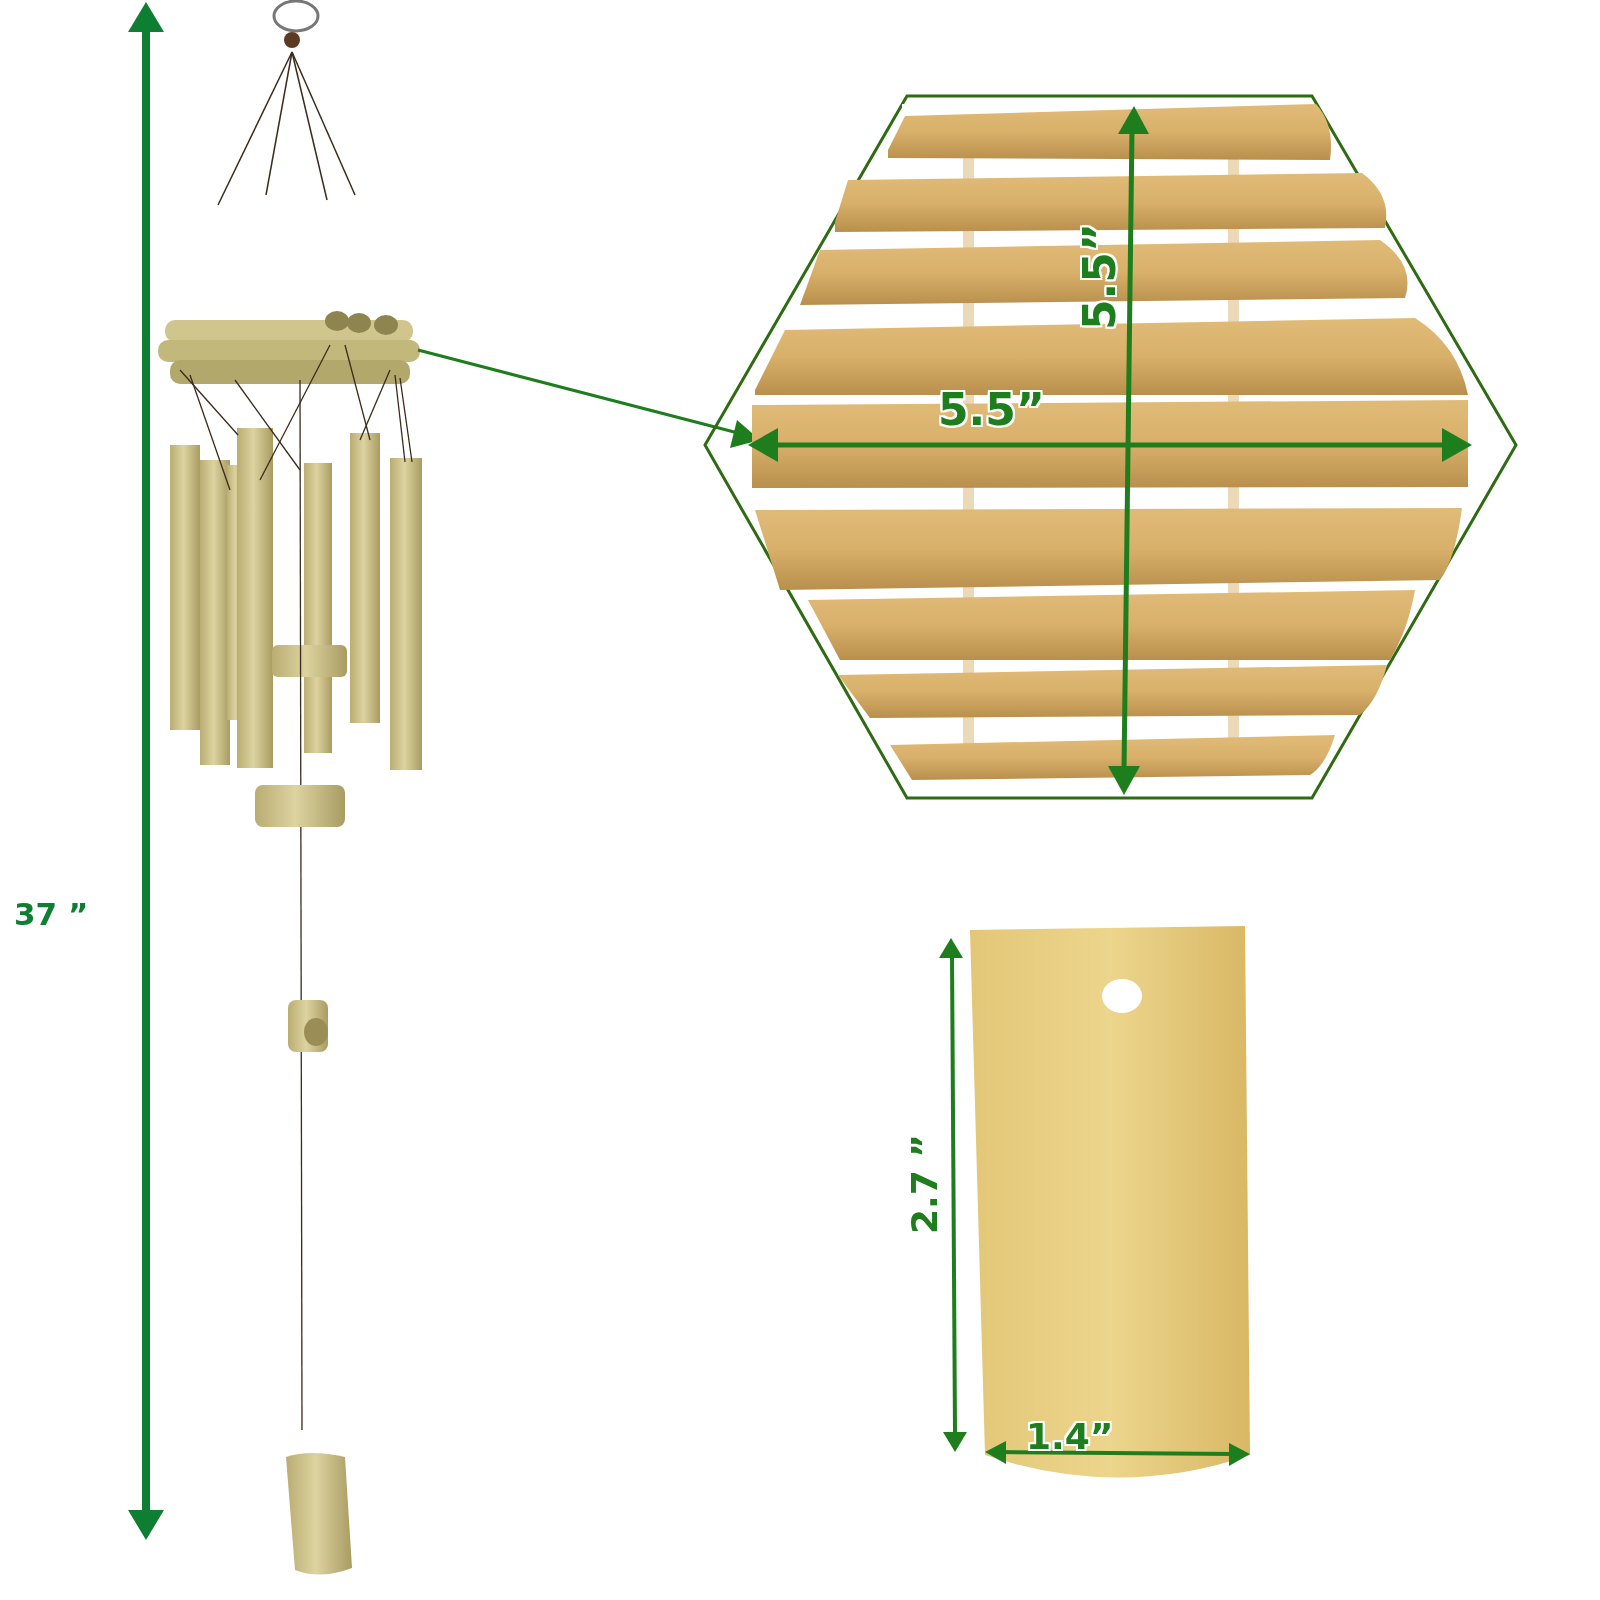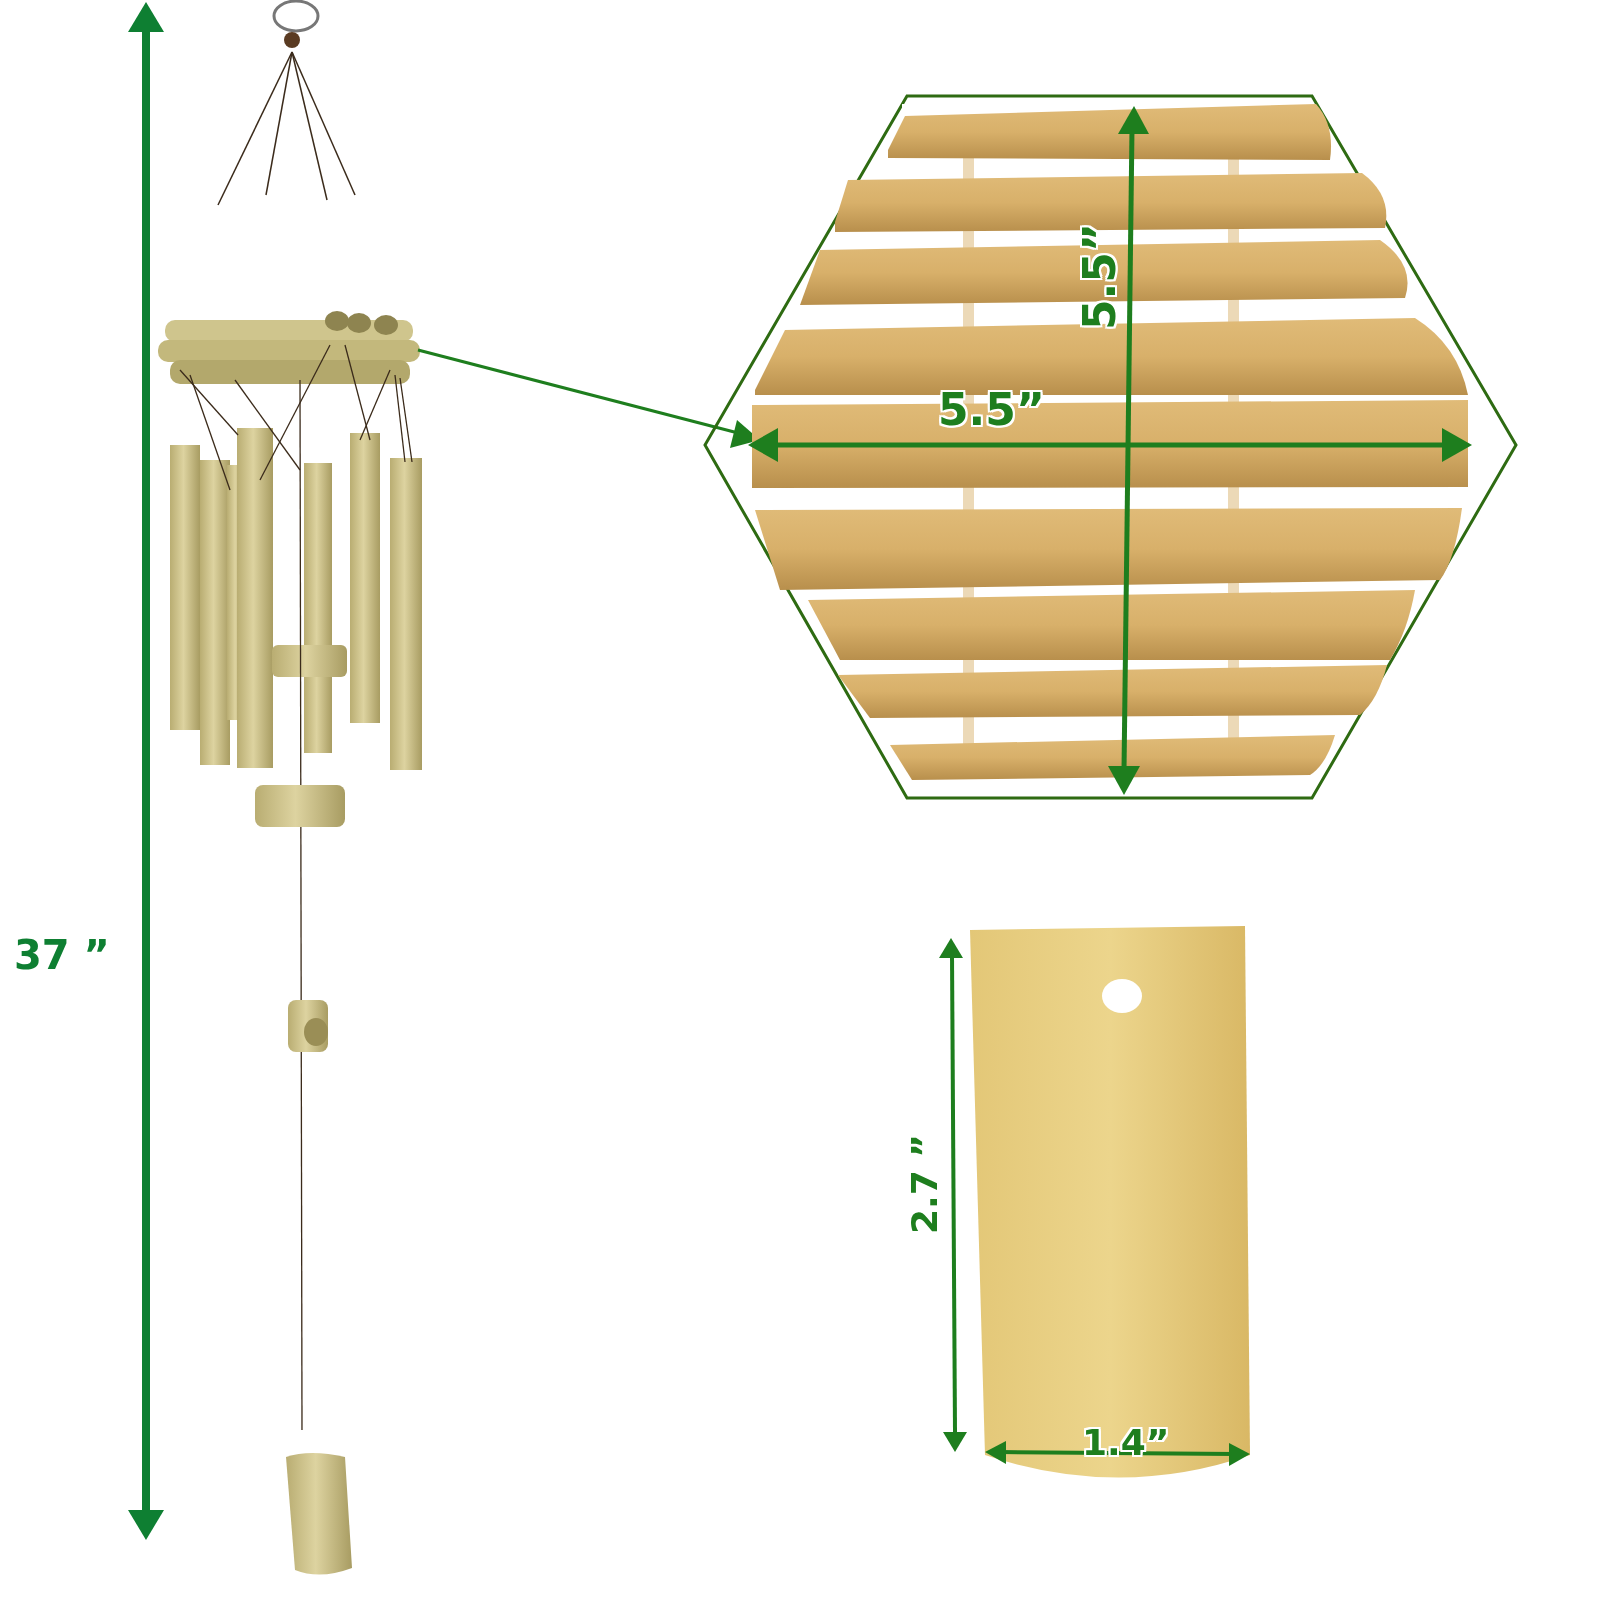--- a/index.html
+++ b/index.html
@@ -3,25 +3,25 @@
   <meta charset="utf-8">
   <style>
     html, body { margin: 0; padding: 0; background: #ffffff; }
     body { width: 1600px; height: 1600px; position: relative; overflow: hidden; font-family: "DejaVu Sans", sans-serif; }
     .dim-label {
       position: absolute; font-weight: bold; color: #1e7e1e; font-family: "DejaVu Sans", sans-serif;
       -webkit-text-stroke: 0px; paint-order: stroke fill;
       text-shadow: 2px 0 #fff, -2px 0 #fff, 0 2px #fff, 0 -2px #fff, 2px 2px #fff, -2px -2px #fff, 2px -2px #fff, -2px 2px #fff;
       white-space: nowrap;
     }
-    #lbl-total { left: 14px; top: 896px; font-size: 40px; color: #0e7f32; text-shadow: none; margin-top: 36px; }
+    #lbl-total { left: 14px; top: 896px; font-size: 31px; color: #0e7f32; text-shadow: none; }
     #lbl-width { left: 938px; top: 384px; font-size: 44px; }
     #lbl-height { left: 1050px; top: 248px; font-size: 44px; transform: rotate(-90deg); transform-origin: left top; left: 1074px; top: 330px; }
     #lbl-clapper-h { font-size: 36px; transform: rotate(-90deg); transform-origin: left top; left: 904px; top: 1234px; text-shadow: none; }
-    #lbl-clapper-w { left: 1082px; top: 1416px; font-size: 36px; margin-top: 6px; }
+    #lbl-clapper-w { left: 1026px; top: 1416px; font-size: 36px; }
     svg { position: absolute; left: 0; top: 0; }
   </style>
 </head>
 <body>
 
 <svg width="1600" height="1600" viewBox="0 0 1600 1600">
   <defs>
     <linearGradient id="tubeG" x1="0" x2="1" y1="0" y2="0">
       <stop offset="0" stop-color="#b9ad72"></stop>
       <stop offset="0.45" stop-color="#ddd3a0"></stop>

